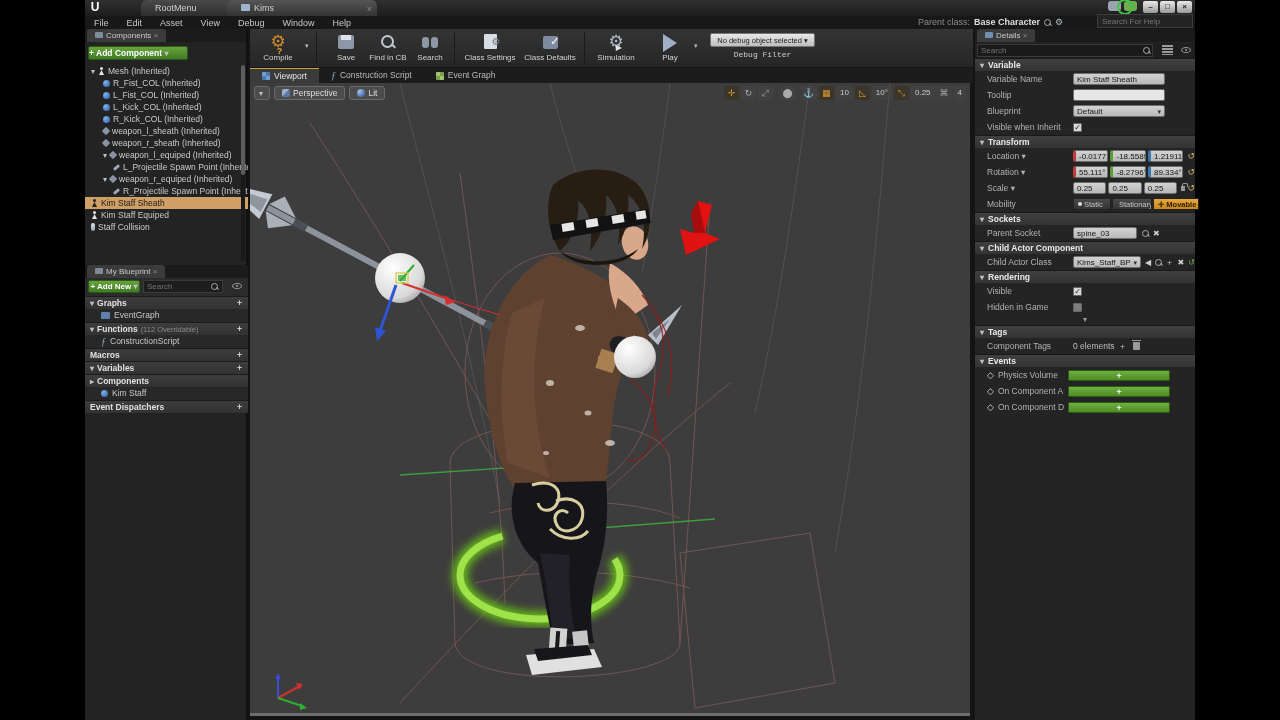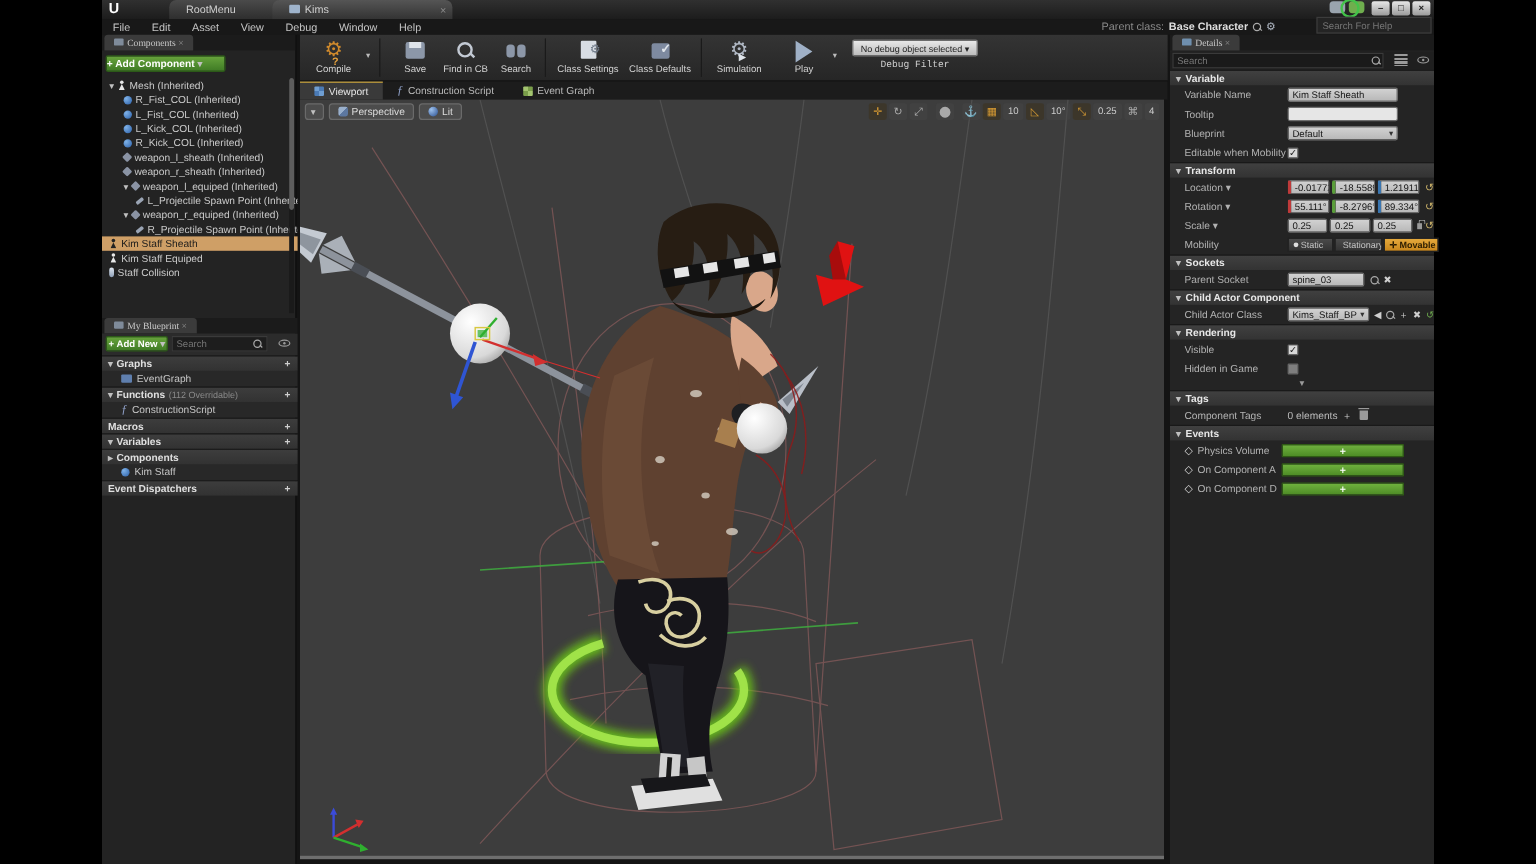--- a/index.html
+++ b/index.html
@@ -37,21 +37,21 @@
   .eye::after { content:""; position:absolute; left:3px; top:1px; width:2px; height:2px; background:#9a9a9a; border-radius:50%; }
   .exp::before { content:"▾"; color:#c0c0c0; font-size:8px; }
   .expr::before { content:"▸"; color:#c0c0c0; font-size:8px; }
   .xicon { color:#8a8a8a; font-size:8px; }
   .trash { display:inline-block; width:7px; height:8px; background:#9a9a9a; position:relative; border-radius:0 0 1px 1px; }
   .trash::before { content:""; position:absolute; left:-1px; top:-2px; width:9px; height:1px; background:#9a9a9a; }
 
   
   .leftpanel { position:absolute; left:0; top:29px; width:163px; height:691px; background:#232323; border-right:2px solid #101010; }
   .paneltabrow { height:13px; background:#1b1b1b; position:relative; }
-  .paneltab { position:absolute; left:2px; top:0; height:13px; background:#3b3b3b; border-radius:3px 3px 0 0; color:#c9c9c9; font-size:8px; line-height:13px; padding:0 8px;font-family:Liberation Serif, serif; }
+  .paneltab { position:absolute; left:2px; top:0; height:13px; background:#3b3b3b; border-radius:3px 3px 0 0; color:#c9c9c9; font-size:8px; line-height:13px; padding:0 8px; }
   .paneltab .picon { display:inline-block; width:8px; height:6px; background:#7f8b9a; border-radius:1px; margin-right:3px; }
   .addcomp { position:absolute; left:3px; top:17px; width:100px; height:14px; background:linear-gradient(#67a43c,#3f7b25); border:1px solid #2c5a18; border-radius:2px; color:#fff; font-weight:bold; font-size:8.5px; line-height:13px; text-align:left; }
   .comp-tree { position:absolute; left:0; top:36px; width:163px; }
   .trow { height:12px; line-height:12px; font-size:8.5px; color:#cacaca; white-space:nowrap; overflow:hidden; padding-left:6px; display:flex; align-items:center; gap:3px; }
   .trow.d1 { padding-left:18px; }
   .trow.d2 { padding-left:28px; }
   .trow.sel { background:#cf9f66; color:#1a1a1a; }
   .ic { display:inline-block; flex:0 0 auto; }
   .ic.sphere { width:7px; height:7px; border-radius:50%; background:radial-gradient(circle at 30% 30%, #7fb2e8, #2a5fa8); }
   .ic.mesh { width:6px; height:6px; background:#8a93a4; transform:rotate(45deg); border-radius:1px; }
@@ -554,21 +554,21 @@
         </div>
     <div class="drow">
           <span class="dlabel">Tooltip</span>
           <span class="dfield empty" style="width:92px"></span>
         </div>
     <div class="drow">
           <span class="dlabel">Blueprint</span>
           <span class="dfield" style="width:92px"><span>Default</span><span class="dd-car">▾</span></span>
         </div>
     <div class="drow">
-          <span class="dlabel">Editable when Mobility</span>
+          <span class="dlabel">Visible when Inherit</span>
           <span class="chk">✓</span>
         </div>
 
     <div class="dsec">
           <span class="exp"></span>
           <span>Transform</span>
         </div>
     <div class="drow">
           <span class="dlabel"><span>Location</span> ▾</span>
           <span class="dfield numf rx">-0.017727</span>

